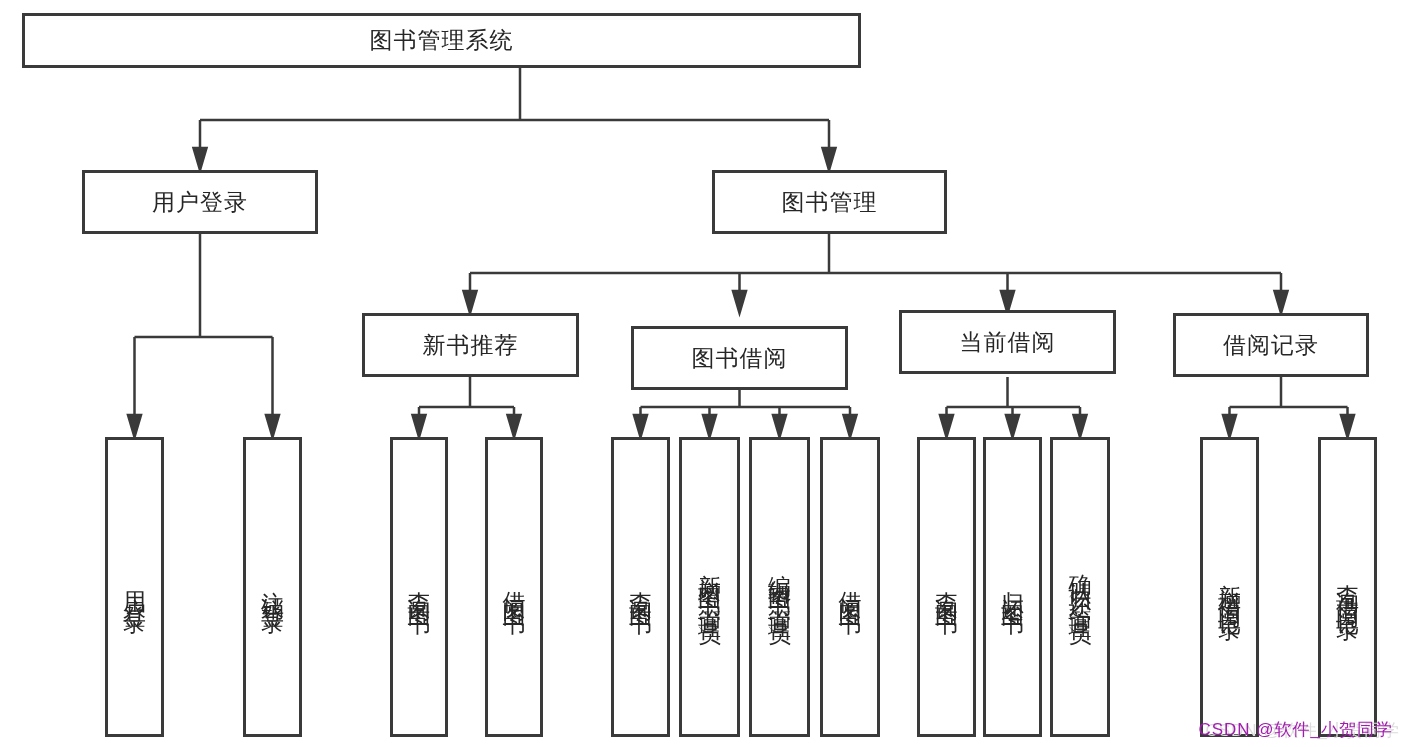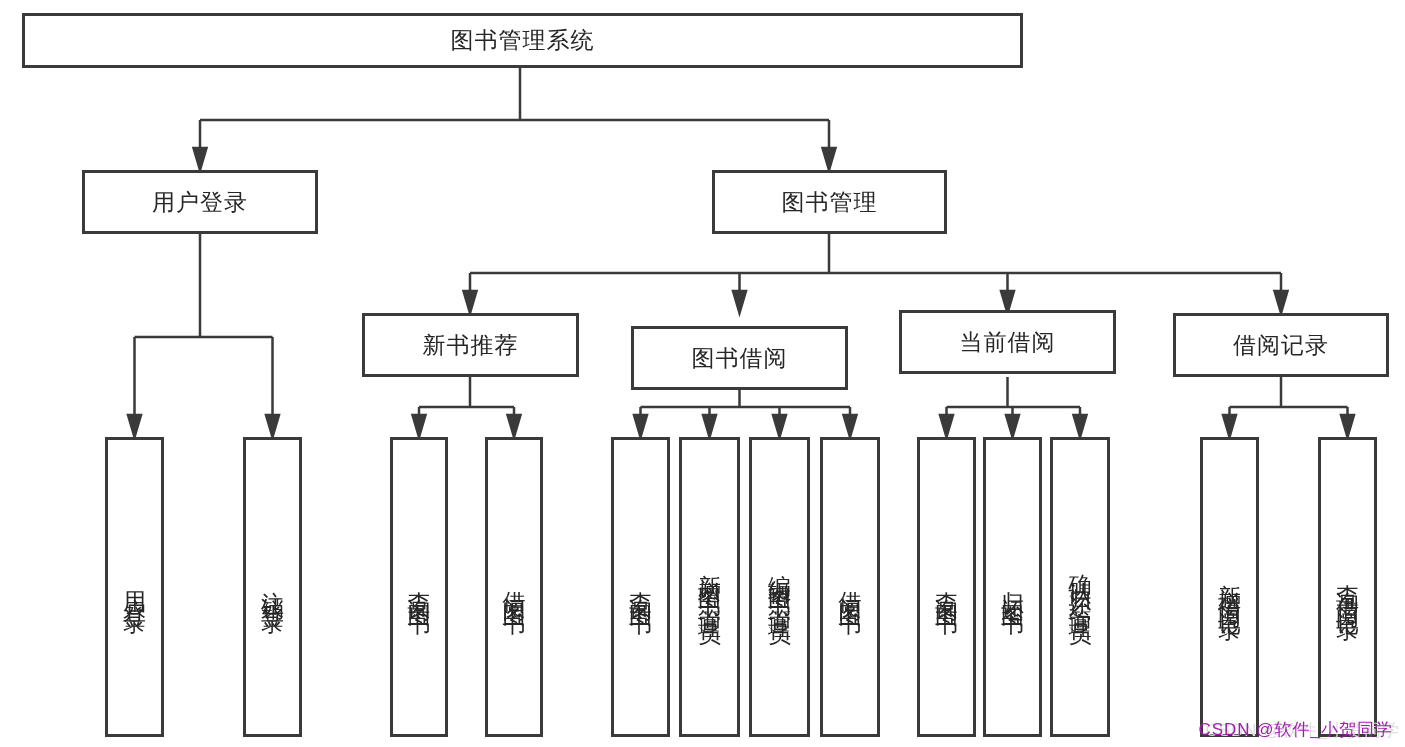--- a/index.html
+++ b/index.html
@@ -93,41 +93,41 @@
       <polygon points="1073.5,415 1086.5,415 1080,437"></polygon>
     </g>
 
     <g stroke="#3a3a3a" stroke-width="2.5" fill="#3a3a3a">
       <path d="M1281 377 V407 M1229.5 407 H1347.5 M1229.5 407 V415 M1347.5 407 V415" fill="none"></path>
       <polygon points="1223,415 1236,415 1229.5,437"></polygon>
       <polygon points="1341,415 1354,415 1347.5,437"></polygon>
     </g>
   </svg>
 
-  <div class="box h" style="left:22px;top:13px;width:1001px;height:55px">
+  <div class="box h" style="left:22px;top:13px;width:839px;height:55px">
     <span class="lbl">图书管理系统</span>
   </div>
 
   <div class="box h" style="left:82px;top:170px;width:236px;height:64px">
     <span class="lbl">用户登录</span>
   </div>
   <div class="box h" style="left:362px;top:313px;width:217px;height:64px">
     <span class="lbl">新书推荐</span>
   </div>
 
   <div class="box h" style="left:712px;top:170px;width:235px;height:64px">
     <span class="lbl">图书管理</span>
   </div>
   <div class="box h" style="left:631px;top:326px;width:217px;height:64px">
     <span class="lbl">图书借阅</span>
   </div>
   <div class="box h" style="left:899px;top:310px;width:217px;height:64px">
     <span class="lbl">当前借阅</span>
   </div>
-  <div class="box h" style="left:1173px;top:313px;width:216px;height:64px">
+  <div class="box h" style="left:1173px;top:313px;width:196px;height:64px">
     <span class="lbl">借阅记录</span>
   </div>
 
   <div class="box v" style="left:105px;top:437px;width:59px;height:300px">
     <span class="lbl">用户登录</span>
   </div>
   <div class="box v" style="left:243px;top:437px;width:59px;height:300px">
     <span class="lbl">注销登录</span>
   </div>
 

